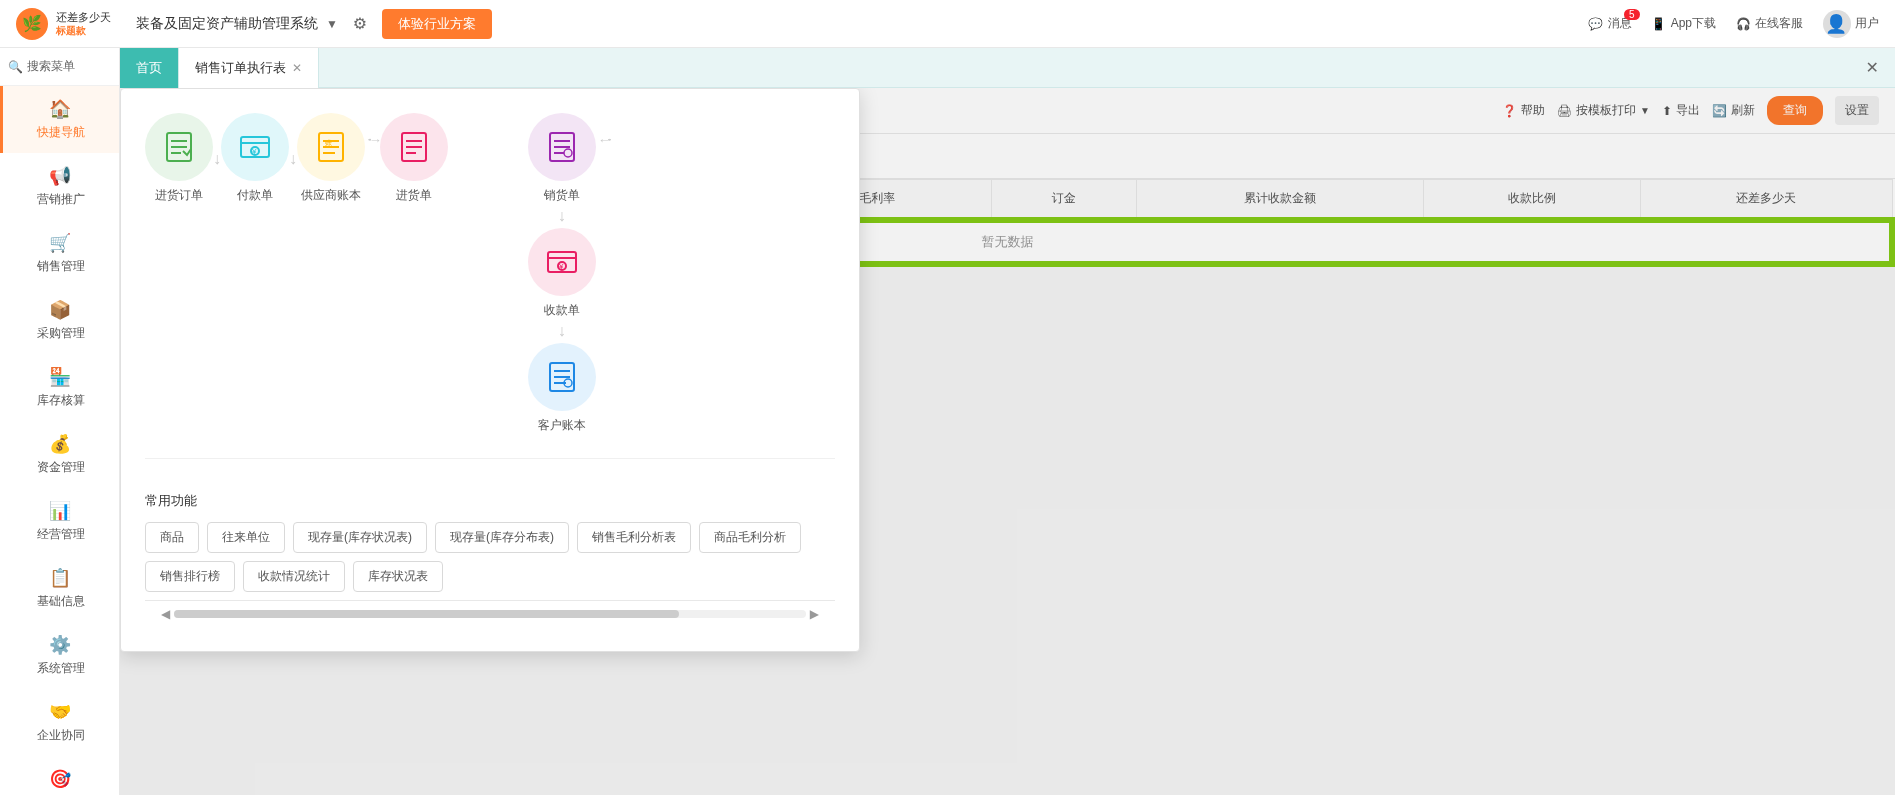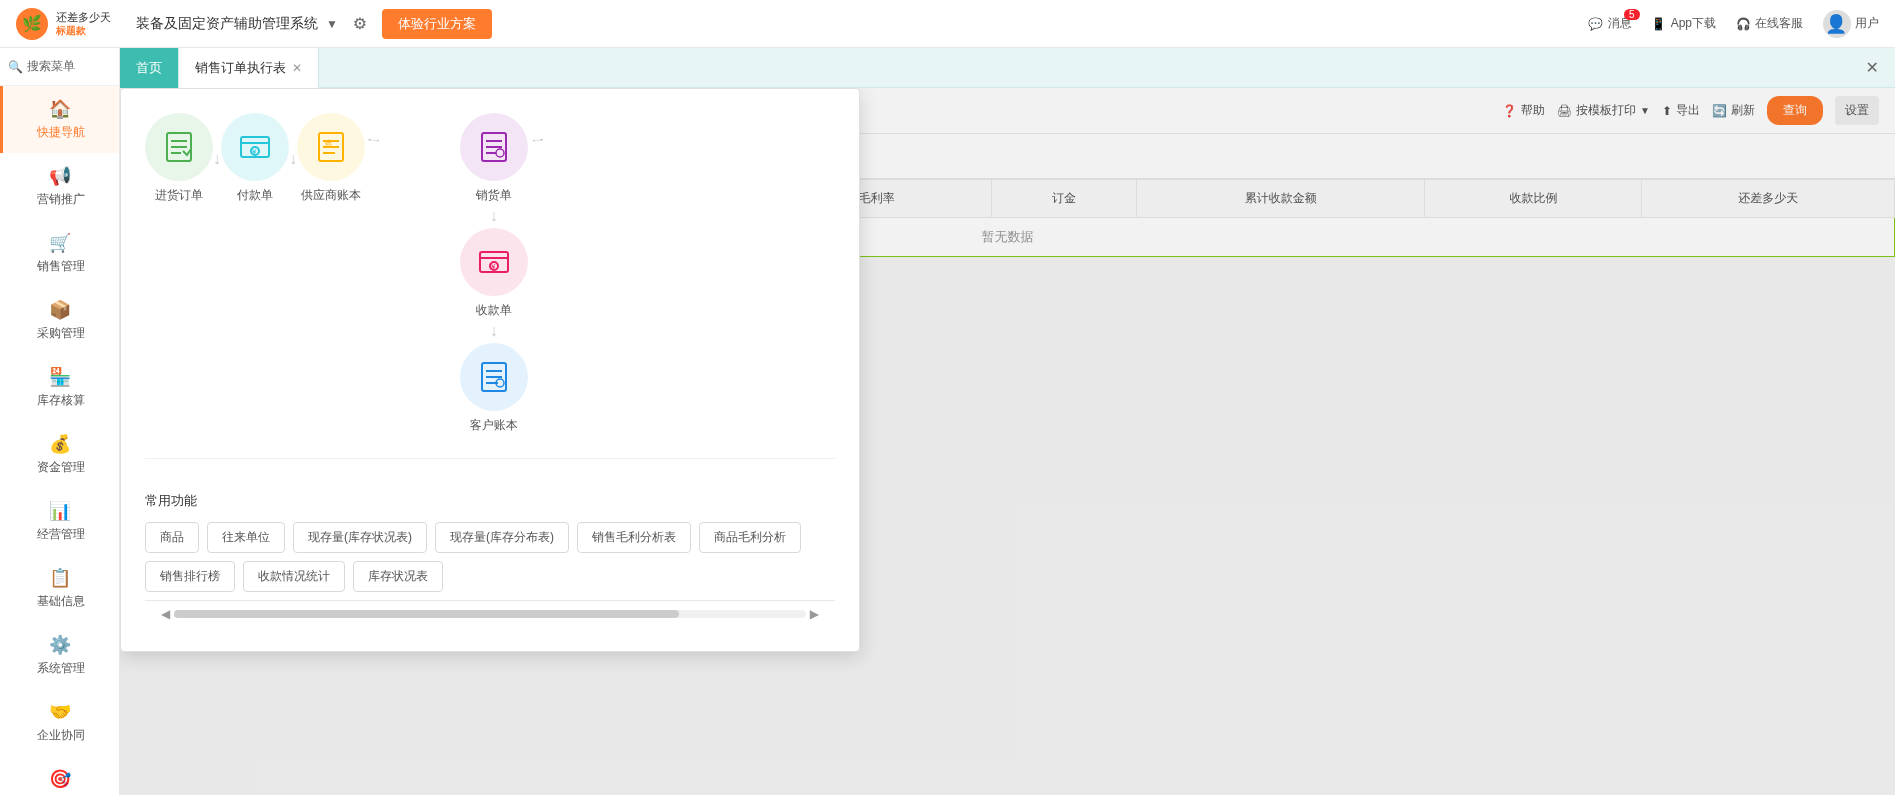--- a/index.html
+++ b/index.html
@@ -287,21 +287,21 @@
     }
     .data-table th {
       background: #fafafa;
       border: 1px solid #e8e8e8;
       padding: 10px 12px;
       color: #555;
       font-weight: 500;
       white-space: nowrap;
     }
     .data-table td {
-      border: 1px solid #84cc16;
+      border: 6px solid #84cc16;
       padding: 10px 28px;
     }
     .empty-data {
       text-align: center;
       padding: 40px;
       color: #999;
       font-size: 13px;
       background: white;
     }
 
@@ -627,20 +627,35 @@
             </div>
 
             <div style="display:flex;flex-direction:column;align-items:center;">
               <div style="display:flex;align-items:center;padding-top:18px;padding-bottom:0;color:#ccc;letter-spacing:-4px;font-size:13px;margin:0 2px;">
                 ·····→
               </div>
               <div style="height:68px;"></div>
               <div style="height:68px;"></div>
             </div>
 
+            <div style="display:flex;flex-direction:column;align-items:center;gap:0;">
+              <div class="workflow-node">
+                <div class="node-circle" style="background:#fce4ec;">
+                  <svg width="36" height="36" viewBox="0 0 36 36" fill="none">
+                    <rect x="6" y="4" width="24" height="28" rx="2" stroke="#e91e63" stroke-width="2" fill="none"></rect>
+                    <line x1="10" y1="12" x2="26" y2="12" stroke="#e91e63" stroke-width="2"></line>
+                    <line x1="10" y1="18" x2="26" y2="18" stroke="#e91e63" stroke-width="2"></line>
+                    <line x1="10" y1="24" x2="20" y2="24" stroke="#e91e63" stroke-width="2"></line>
+                  </svg>
+                </div>
+                <span class="node-label">进货单</span>
+              </div>
+              <div style="height:100px;"></div>
+              <div style="height:100px;"></div>
+            </div>
 
             <div style="width:80px;"></div>
 
             <div style="display:flex;flex-direction:column;align-items:center;gap:0;">
               <div class="workflow-node">
                 <div class="node-circle" style="background:#f3e5f5;">
                   <svg width="36" height="36" viewBox="0 0 36 36" fill="none">
                     <rect x="6" y="4" width="24" height="28" rx="2" stroke="#9c27b0" stroke-width="2" fill="none"></rect>
                     <line x1="10" y1="12" x2="26" y2="12" stroke="#9c27b0" stroke-width="2"></line>
                     <line x1="10" y1="18" x2="26" y2="18" stroke="#9c27b0" stroke-width="2"></line>

